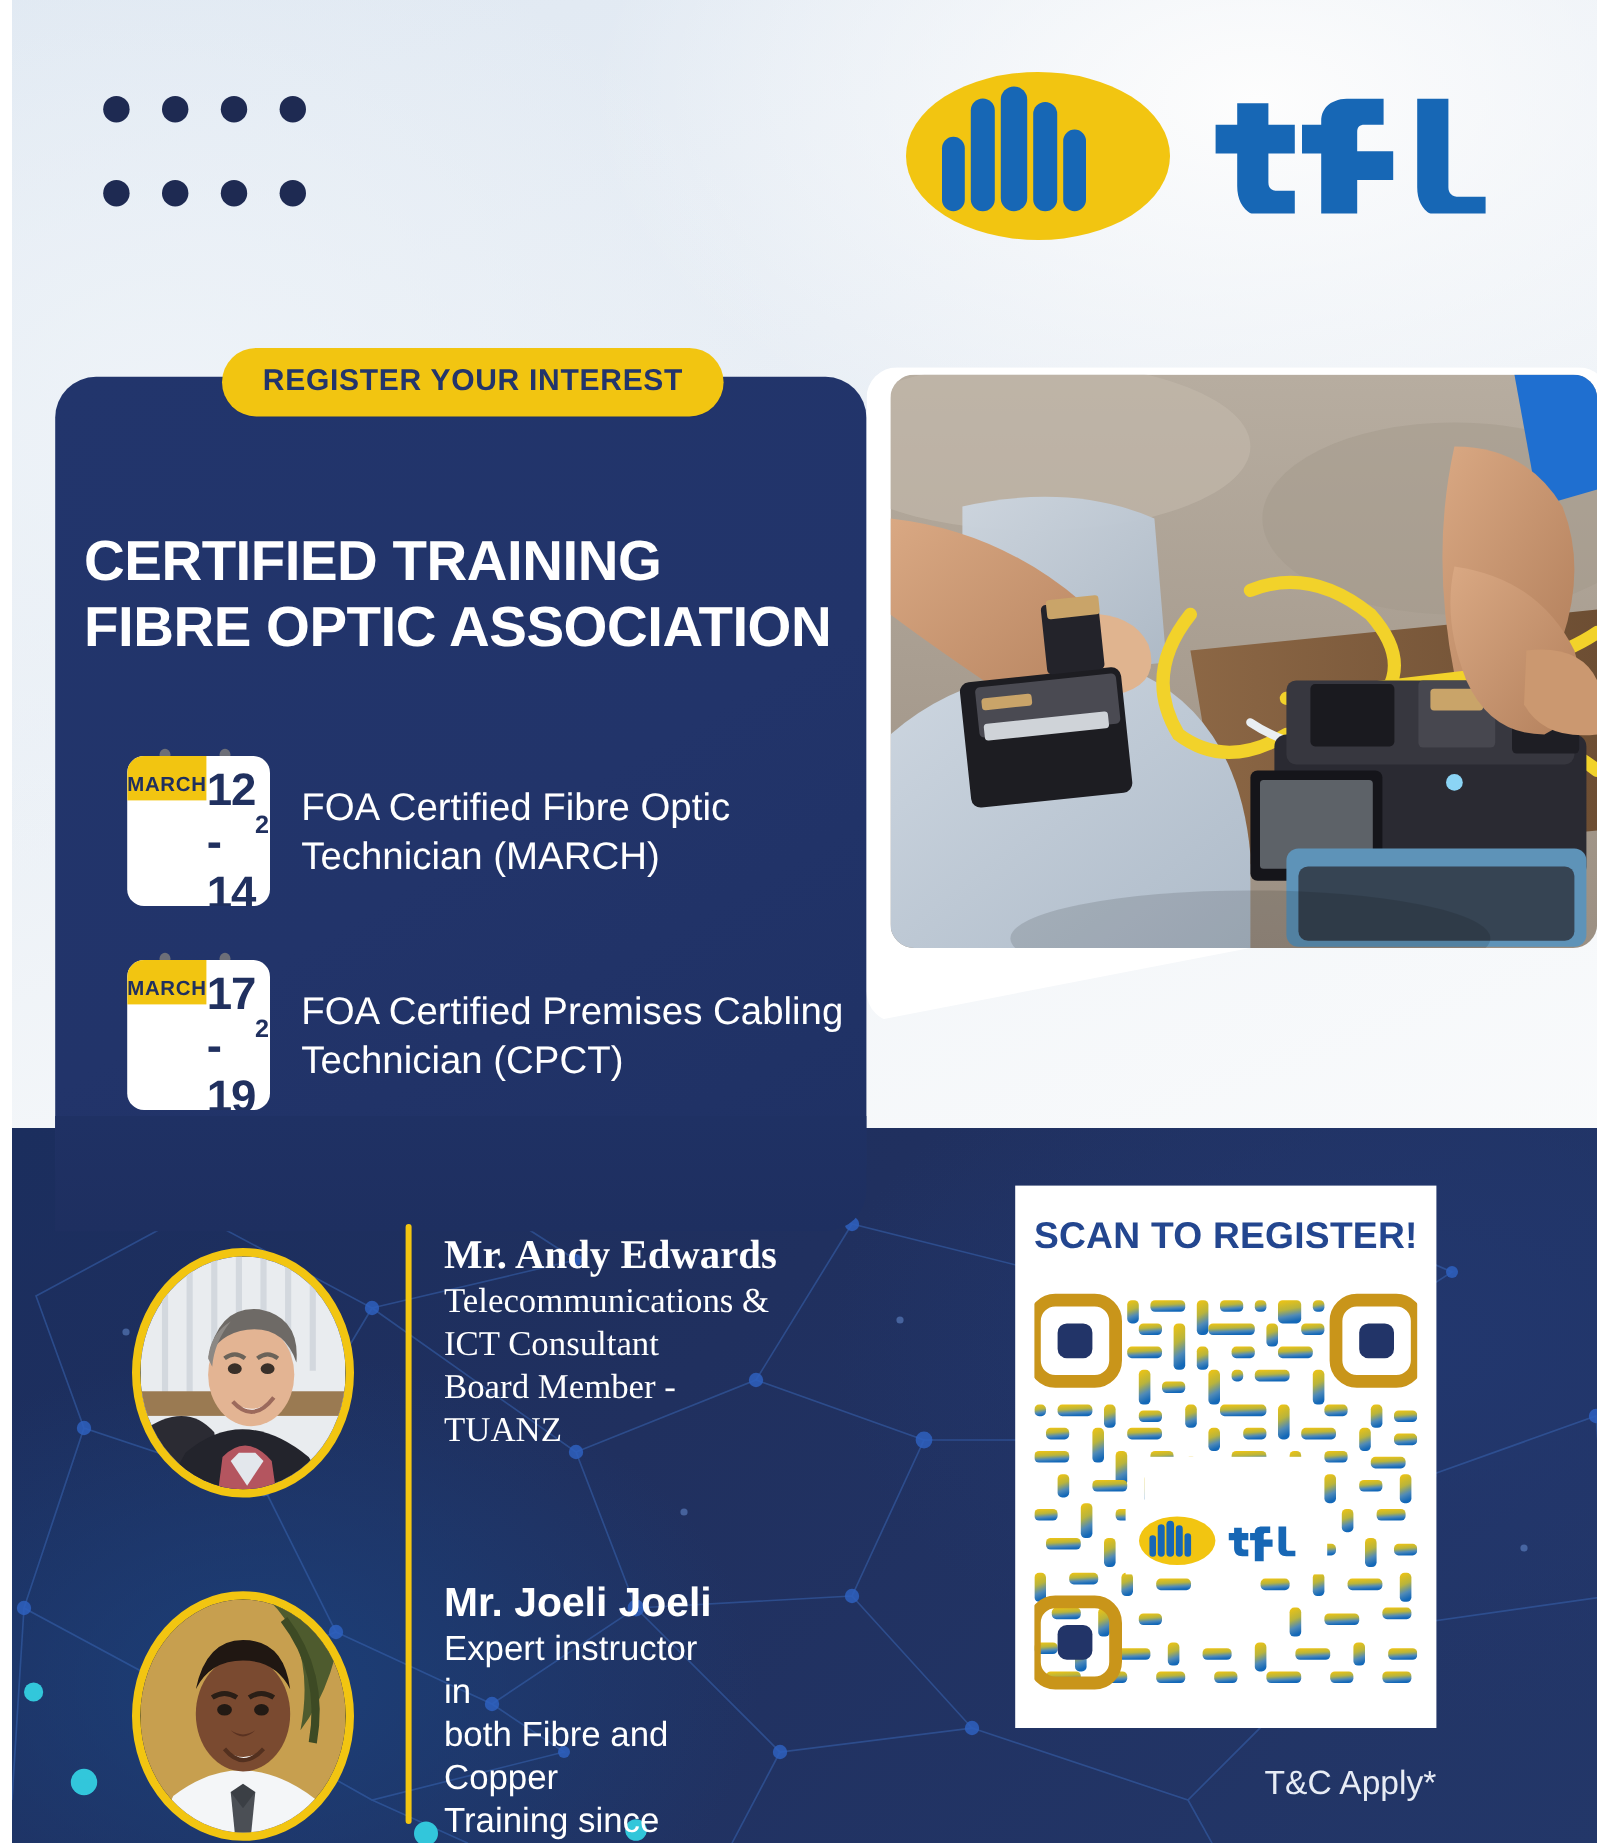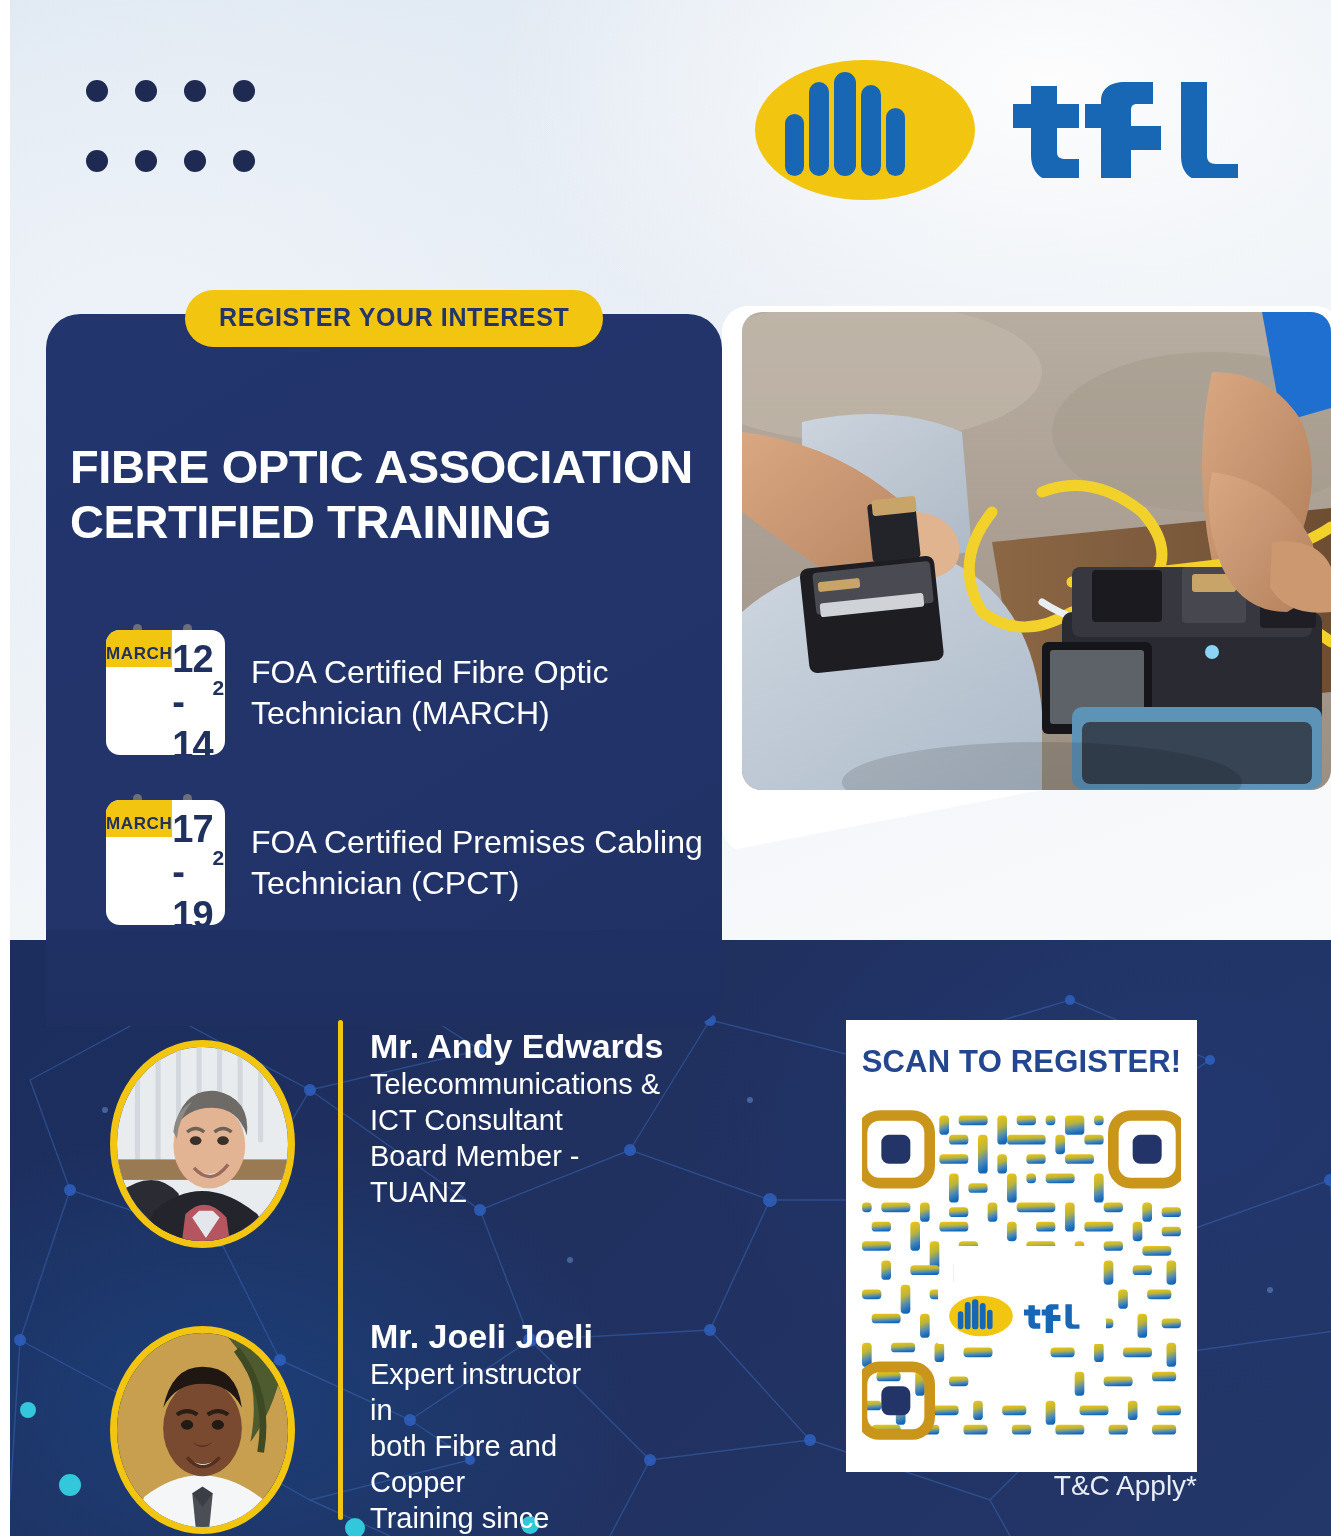--- a/index.html
+++ b/index.html
@@ -118,28 +118,28 @@
     position:absolute;width:171px;height:194px;border-radius:50%;
     border:7px solid #f2c511;overflow:hidden;background:#0d1c3c;
   }
   .spk .ava svg{display:block;width:100%;height:100%;}
   .spk .txt{position:absolute;left:200px;color:#fff;}
   .spk .nm{font-weight:bold;font-size:34px;line-height:1.1;margin-bottom:2px;white-space:nowrap;}
   .spk .rl{font-size:29px;line-height:1.24;}
 
   .spk1{left:100px;top:1028px;}
   .spk1 .ava{left:0;top:12px;}
-  .spk1 .txt{left:260px;top:0;}
+  .spk1 .txt{left:260px;top:0;font-family:Liberation Serif, serif;}
   .spk2{left:100px;top:1318px;}
   .spk2 .ava{left:0;top:8px;}
   .spk2 .txt{left:260px;top:0;}
 
   
   .qrcard{
-    position:absolute;left:836px;top:1020px;width:351px;height:452px;
+    position:absolute;left:836px;top:988px;width:351px;height:452px;
     background:#ffffff;
   }
   .qrtitle{
     position:absolute;left:0;right:0;top:24px;text-align:center;
     color:#23468f;font-weight:bold;font-size:31px;letter-spacing:.2px;
   }
   .qrimg{position:absolute;left:16px;top:84px;width:319px;height:342px;}
   .qrimg svg{display:block;width:100%;height:100%;}
   .qrlogo{
     position:absolute;left:50%;top:268px;transform:translateX(-50%);
@@ -256,22 +256,22 @@
       </g>
     </svg>
   </div>
 
   <div class="card"></div>
   <div class="card-mask"></div>
 
   <div class="pill">REGISTER YOUR INTEREST</div>
 
   <div class="headline">
+    <div>CERTIFIED TRAINING</div>
     <div>FIBRE OPTIC ASSOCIATION</div>
-    <div>CERTIFIED TRAINING</div>
   </div>
 
   <div class="daterow r1">
     <div class="cal">
       <div class="ring a"></div>
         <div class="ring b"></div>
       <div class="ring-dot a"></div>
         <div class="ring-dot b"></div>
       <div class="body">
         <div class="hd">MARCH</div>

